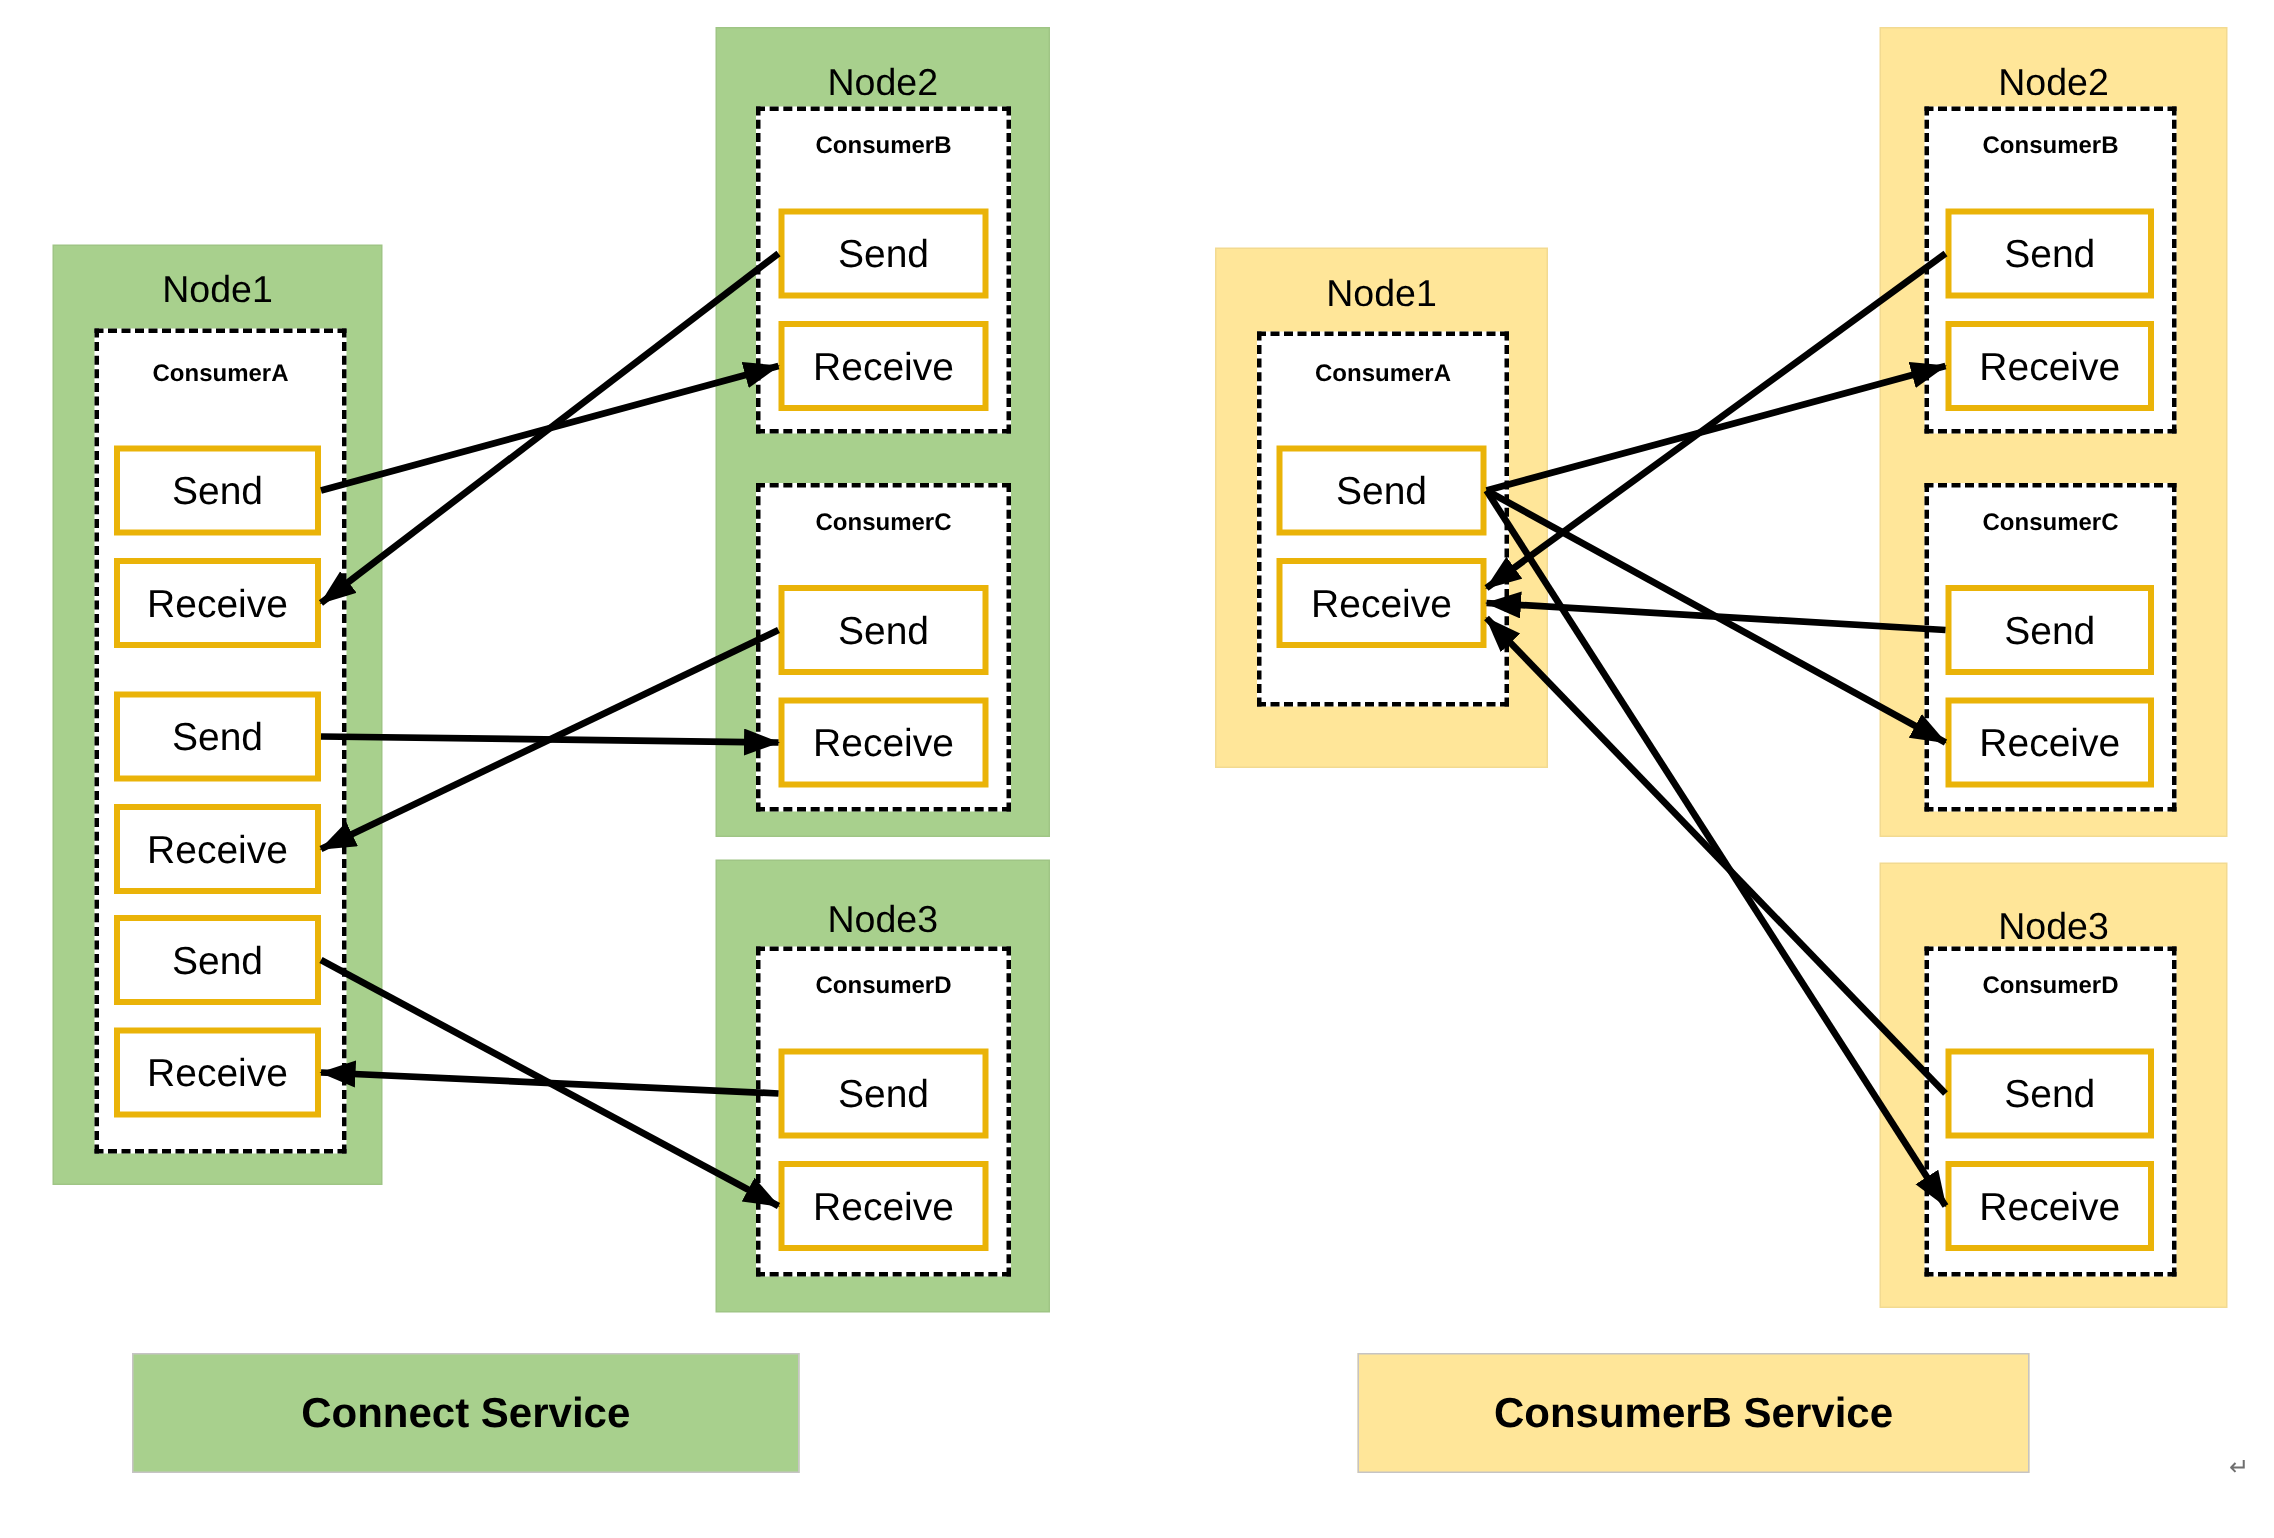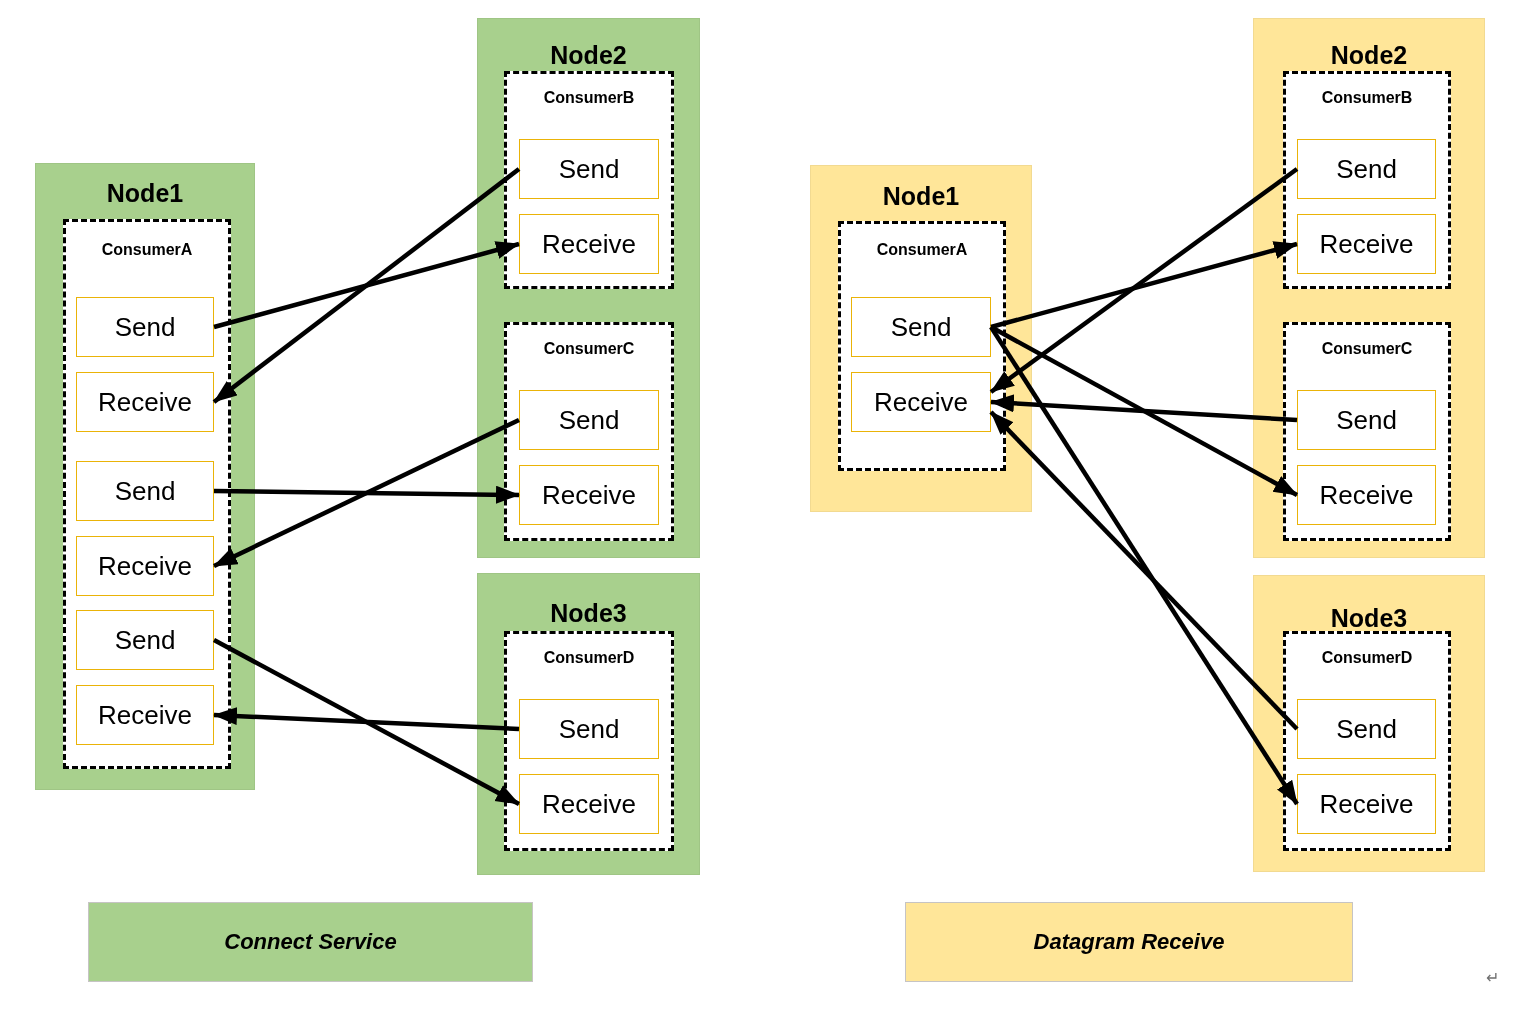--- a/index.html
+++ b/index.html
@@ -5,38 +5,38 @@
   html,body{margin:0;padding:0;background:#ffffff;}
   .stage{
     position:relative;width:1516px;height:1025px;background:#ffffff;overflow:hidden;
     font-family:"Liberation Sans", sans-serif;color:#000;
   }
   .node{position:absolute;border:1px solid rgba(0,0,0,0.05);box-sizing:border-box;}
   .node.green{background:#a8d08d;}
   .node.yellow{background:#ffe699;}
   .node-title{
     position:absolute;left:0;width:100%;margin:0;text-align:center;
-    font-size:25px;font-weight:700;line-height:1;
+    font-size:25px;font-weight:400;line-height:1;
   }
   .consumer{
     position:absolute;background:#ffffff;border:3px dashed #000;box-sizing:border-box;
   }
   .consumer-title{
     position:absolute;top:16px;left:0;width:100%;margin:0;text-align:center;
     font-size:16px;font-weight:700;line-height:1;
   }
   .port{
-    position:absolute;background:#ffffff;border:1px solid #eab308;box-sizing:border-box;
+    position:absolute;background:#ffffff;border:4px solid #eab308;box-sizing:border-box;
     display:flex;align-items:center;justify-content:center;
     font-size:26px;font-weight:400;line-height:1;
   }
   .service-label{
     position:absolute;box-sizing:border-box;border:1px solid #c6c4c4;
     display:flex;align-items:center;justify-content:center;
-    font-size:22px;font-weight:700;font-style:italic;
+    font-size:28px;font-weight:700;
   }
   .service-label.green{background:#a8d08d;}
   .service-label.yellow{background:#ffe699;}
   #wires{position:absolute;left:0;top:0;width:1516px;height:1025px;pointer-events:none;z-index:10;}
   .pmark{position:absolute;left:1486px;top:968px;font-size:16px;color:#6f6f6f;}
 </style>
 </head>
 <body>
 
 <div class="stage" id="stage">
@@ -104,21 +104,21 @@
 
   <section class="node yellow" style="left:1253px;top:575px;width:232px;height:297px;">
     <h3 class="node-title" style="top:30px;">Node3</h3>
     <div class="consumer" style="left:29px;top:55px;width:168px;height:220px;">
       <h4 class="consumer-title">ConsumerD</h4>
       <div class="port" style="left:11px;top:65px;width:139px;height:60px;" id="r-d-send">Send</div>
       <div class="port" style="left:11px;top:140px;width:139px;height:60px;" id="r-d-recv">Receive</div>
     </div>
   </section>
 
-  <div class="service-label yellow" style="left:905px;top:902px;width:448px;height:80px;">Datagram Receive</div>
+  <div class="service-label yellow" style="left:905px;top:902px;width:448px;height:80px;">ConsumerB Service</div>
 
   <svg id="wires" viewBox="0 0 1516 1025" xmlns="http://www.w3.org/2000/svg">
     <defs>
       <marker id="arrowhead" markerUnits="userSpaceOnUse" markerWidth="26" markerHeight="20" refX="23" refY="9" orient="auto">
         <path d="M0,0 L24,9 L0,18 Z" fill="#000000"></path>
       </marker>
     </defs>
   <line x1="214" y1="327" x2="519" y2="244" stroke="#000000" stroke-width="4.5" marker-end="url(#arrowhead)"></line>
       <line x1="519" y1="169" x2="214" y2="402" stroke="#000000" stroke-width="4.5" marker-end="url(#arrowhead)"></line>
       <line x1="214" y1="491" x2="519" y2="495" stroke="#000000" stroke-width="4.5" marker-end="url(#arrowhead)"></line>

